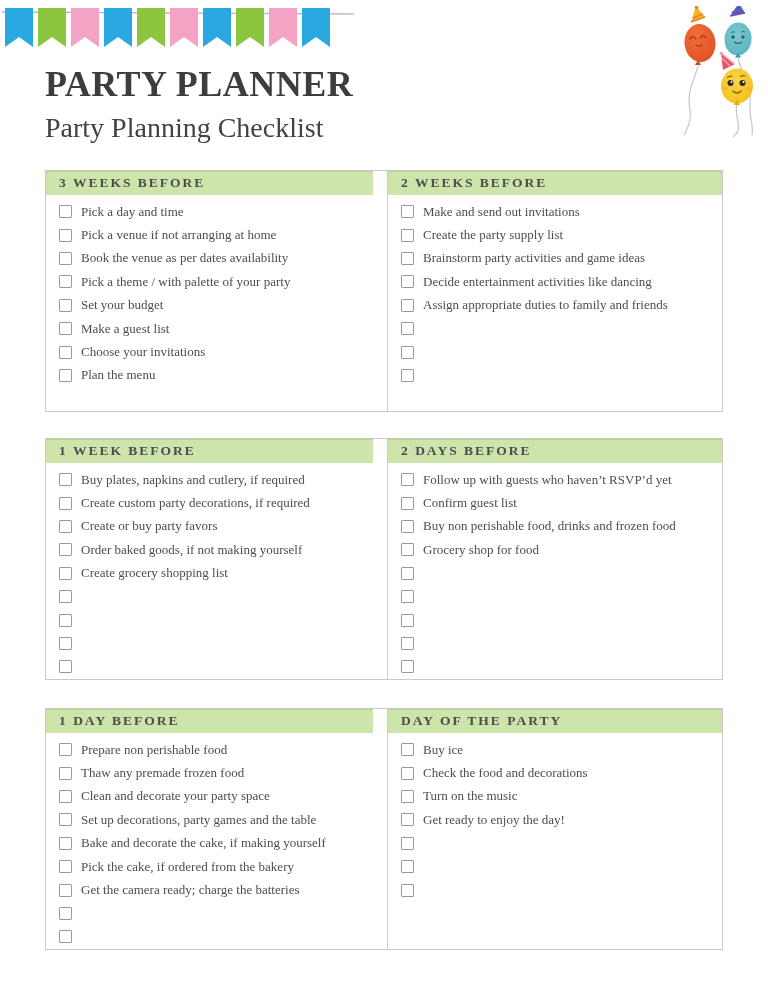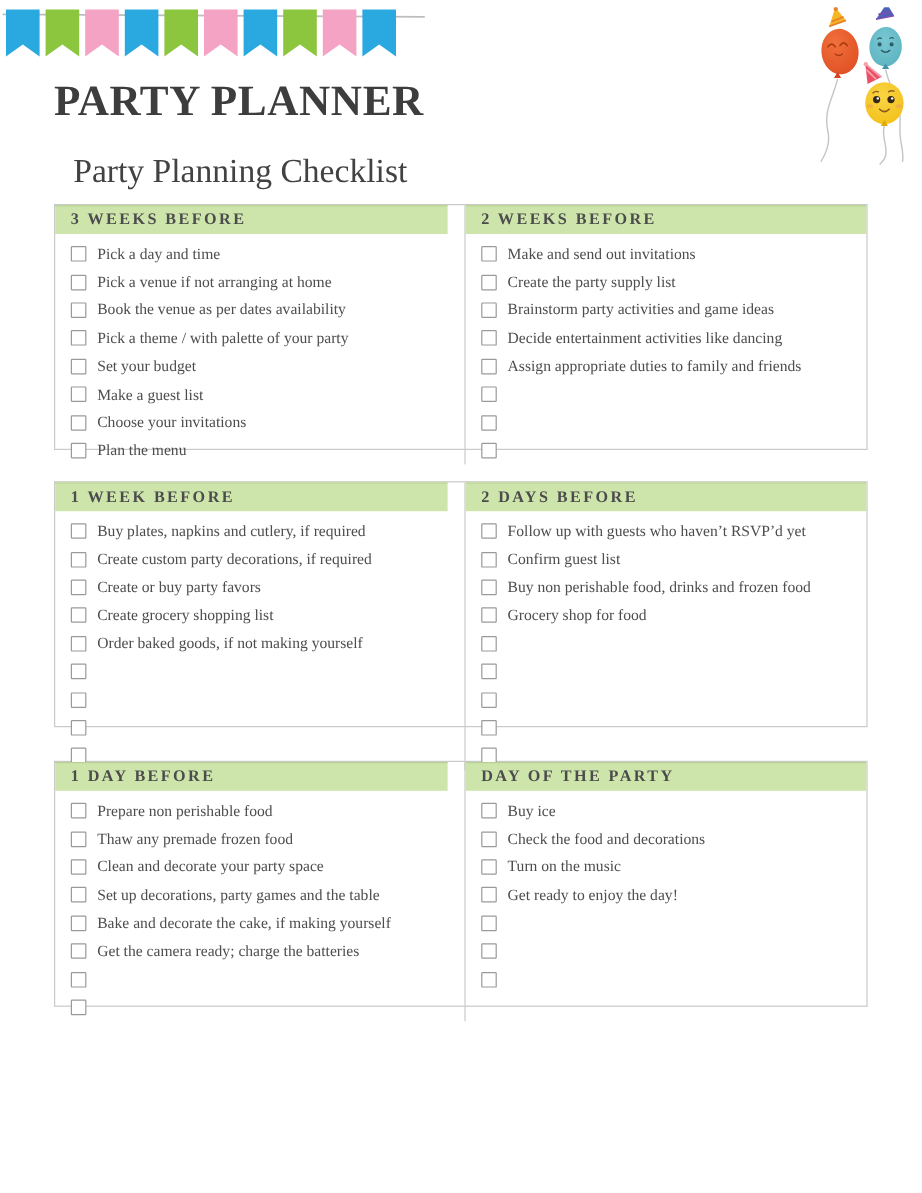--- a/index.html
+++ b/index.html
@@ -7,30 +7,30 @@
     position:relative; width:768px; height:994px; background:#fff;
     font-family:Liberation Serif, serif; overflow:hidden;
     outline:1px solid #ececec;
   }
   
   .title {
     position:absolute; left:45px; top:66px; margin:0;
     font-size:36px; font-weight:bold; color:#3d3d3d; letter-spacing:0.5px; line-height:1;
   }
   .subtitle {
-    position:absolute; left:45px; top:114px; margin:16px;
+    position:absolute; left:45px; top:114px; margin:0;
     font-size:28px; font-weight:normal; color:#424242; line-height:1;
   }
   
   .bunting { position:absolute; left:2px; top:6px; }
   .balloons { position:absolute; left:664px; top:6px; }
   
   .boxes { position:absolute; left:45px; top:170px; width:678px; }
   .box {
-    box-sizing:border-box; height:205px; border:1px solid #c9c9c9;
+    box-sizing:border-box; height:242px; border:1px solid #c9c9c9;
     display:grid; grid-template-columns:341px 1fr; background:#fff;
   }
   .box.b1 { margin-bottom:26px; }
   .box.b2 { margin-bottom:28px; }
   .cell { min-width:0; }
   .cell.right { border-left:1px solid #cbcbcb; }
   .cell-header {
     height:24px; line-height:24px; background:#cde5ab;
     box-shadow: inset 0 1px 0 #b7d193;
     color:#4c4c4c; font-size:13.5px; font-weight:bold; letter-spacing:2px;
@@ -226,25 +226,25 @@
             <div class="row">
               <span class="checkbox"></span>
               <span class="item-label">Create custom party decorations, if required</span>
             </div>
             <div class="row">
               <span class="checkbox"></span>
               <span class="item-label">Create or buy party favors</span>
             </div>
             <div class="row">
               <span class="checkbox"></span>
+              <span class="item-label">Order baked goods, if not making yourself</span>
+            </div>
+            <div class="row">
+              <span class="checkbox"></span>
               <span class="item-label">Create grocery shopping list</span>
-            </div>
-            <div class="row">
-              <span class="checkbox"></span>
-              <span class="item-label">Order baked goods, if not making yourself</span>
             </div>
             <div class="row">
               <span class="checkbox"></span>
               <span class="item-label"></span>
             </div>
             <div class="row">
               <span class="checkbox"></span>
               <span class="item-label"></span>
             </div>
             <div class="row">
@@ -319,20 +319,24 @@
             <div class="row">
               <span class="checkbox"></span>
               <span class="item-label">Set up decorations, party games and the table</span>
             </div>
             <div class="row">
               <span class="checkbox"></span>
               <span class="item-label">Bake and decorate the cake, if making yourself</span>
             </div>
             <div class="row">
               <span class="checkbox"></span>
+              <span class="item-label">Pick the cake, if ordered from the bakery</span>
+            </div>
+            <div class="row">
+              <span class="checkbox"></span>
               <span class="item-label">Get the camera ready; charge the batteries</span>
             </div>
             <div class="row">
               <span class="checkbox"></span>
               <span class="item-label"></span>
             </div>
             <div class="row">
               <span class="checkbox"></span>
               <span class="item-label"></span>
             </div>

